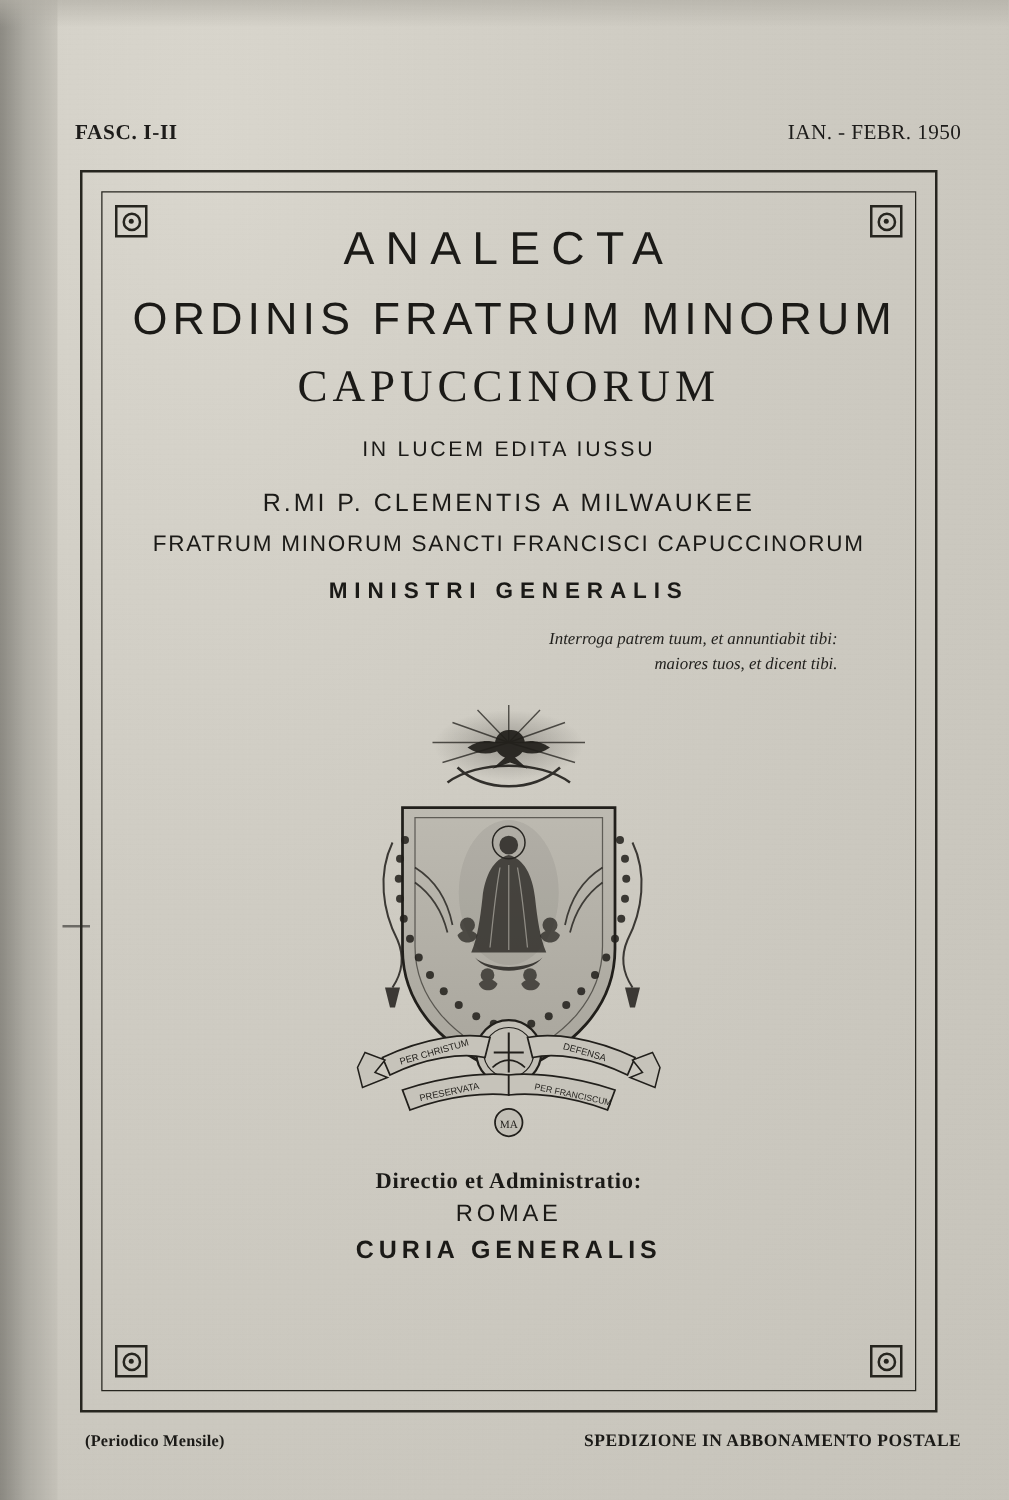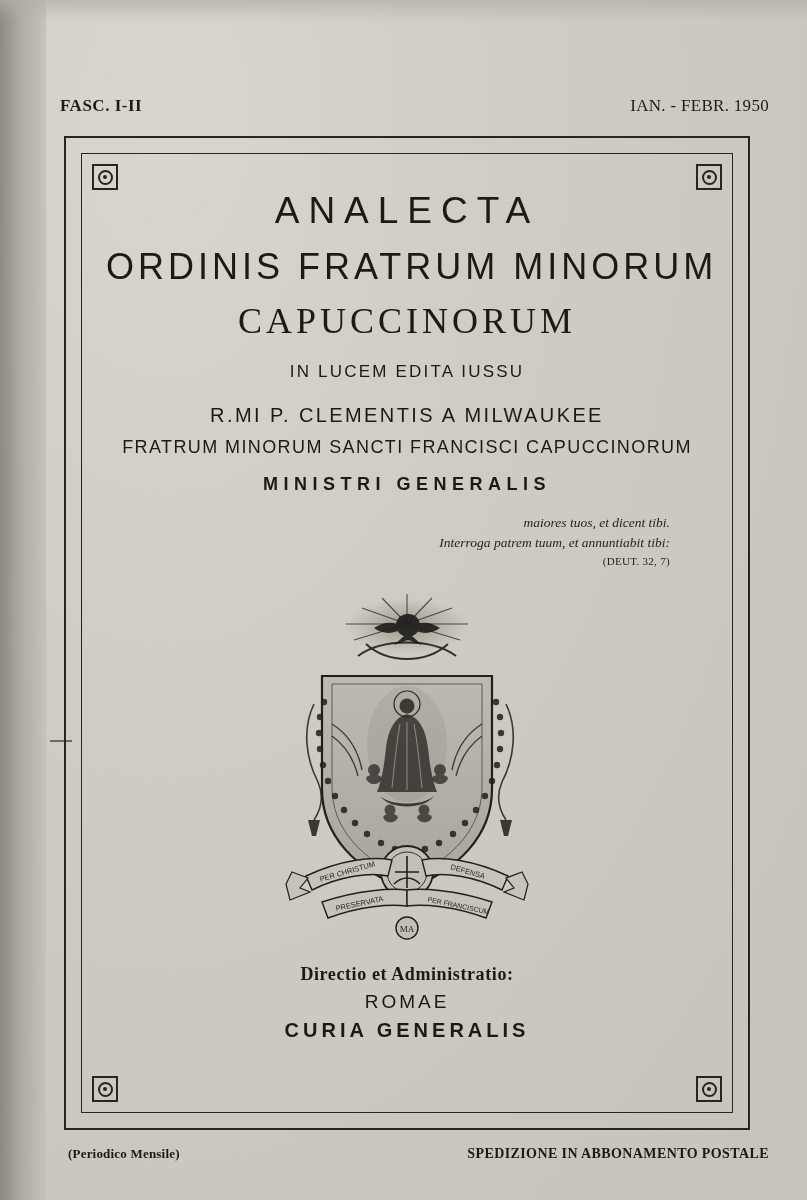--- a/index.html
+++ b/index.html
@@ -139,21 +139,21 @@
   .corner.tl { left: 26px;  top: 26px; }
   .corner.tr { right: 26px; top: 26px; }
   .corner.bl { left: 26px;  bottom: 26px; }
   .corner.br { right: 26px; bottom: 26px; }
 
   
   #content {
     position: absolute;
     left: 40px;
     right: 40px;
-    top: 52px;
+    top: 40px;
     text-align: center;
     color: #1b1a17;
   }
 
   .title-line1 {
     font-family: "Liberation Sans", sans-serif;
     font-size: 37px;
     letter-spacing: 9px;
     font-weight: 400;
     margin-bottom: 14px;
@@ -324,23 +324,22 @@
 
       <div class="subtitle-sm">IN LUCEM EDITA IUSSU</div>
 
       <div class="author-line">R.MI P. CLEMENTIS A MILWAUKEE</div>
 
       <div class="order-line">FRATRUM  MINORUM  SANCTI  FRANCISCI  CAPUCCINORUM</div>
 
       <div class="ministri-line">MINISTRI GENERALIS</div>
 
       <div class="epigraph">
+        <div>Interroga patrem tuum, et annuntiabit tibi:</div>
         <div>maiores tuos, et dicent tibi.</div>
-        <div>Interroga patrem tuum, et annuntiabit tibi:</div>
-        <div class="cite">(DEUT. 32, 7)</div>
       </div>
 
 
       <div id="emblem-wrap">
         <svg width="290" height="370" viewBox="0 0 290 370">
           <defs>
             <radialGradient id="halo" cx="50%" cy="50%" r="50%">
               <stop offset="0%" stop-color="#211f1b" stop-opacity="0.30"></stop>
               <stop offset="100%" stop-color="#211f1b" stop-opacity="0"></stop>
             </radialGradient>

